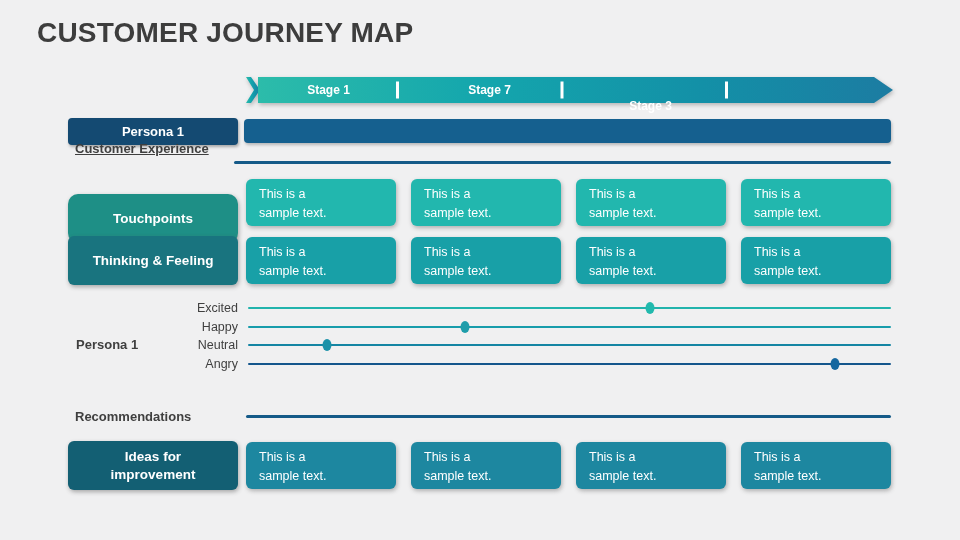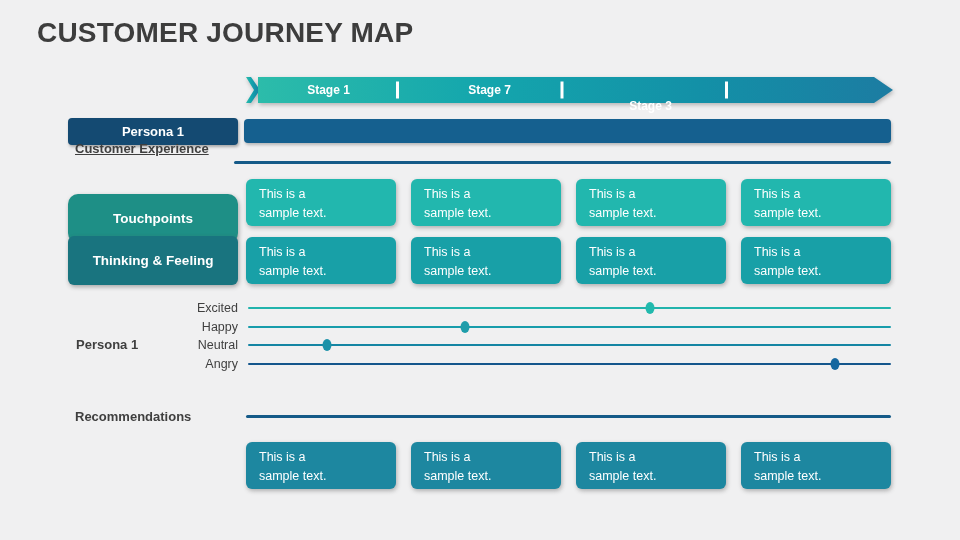--- a/index.html
+++ b/index.html
@@ -156,20 +156,22 @@
         <span class="chart-label">Angry</span>
         <div class="chart-line" style="background: rgb(20, 86, 140);">
           <div class="chart-dot" style="left: 91.3%; background: rgb(21, 103, 159);"></div>
         </div>
       </div>
     </div>
 
   <div class="abs section-label" style="left:75px;top:409px;">Recommendations</div>
   <div class="abs divider" style="left:246px;top:415px;width:645px;"></div>
 
+  <div class="abs row-btn btn-ideas">Ideas for
+improvement</div>
   <div class="abs cell r3 c1">This is a
 sample text.</div>
   <div class="abs cell r3 c2">This is a
 sample text.</div>
   <div class="abs cell r3 c3">This is a
 sample text.</div>
   <div class="abs cell r3 c4">This is a
 sample text.</div>
 
 </div>

